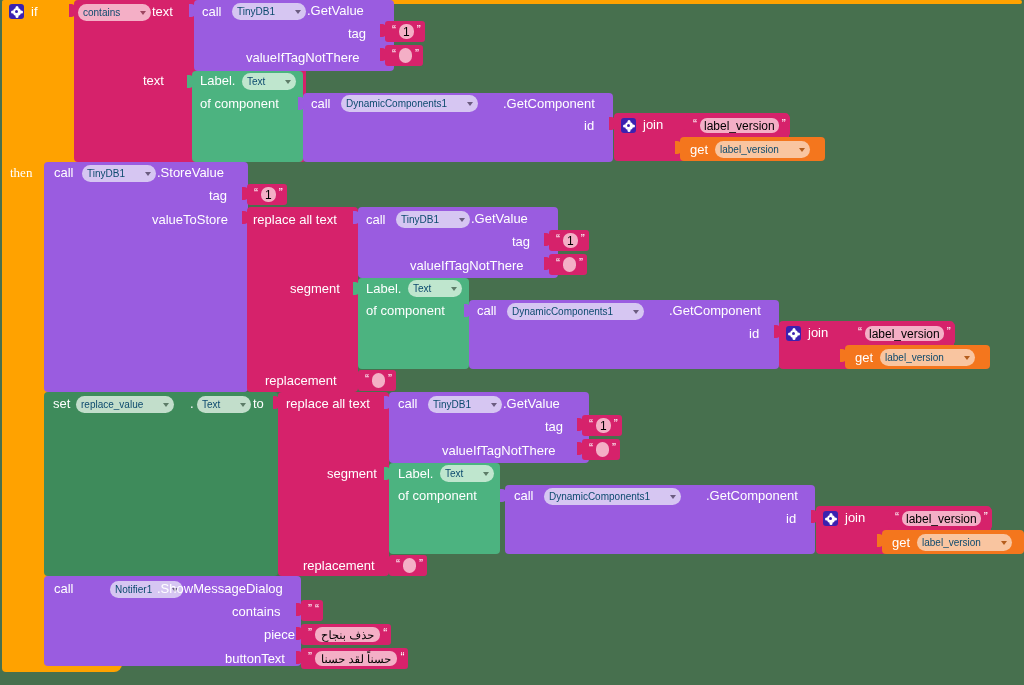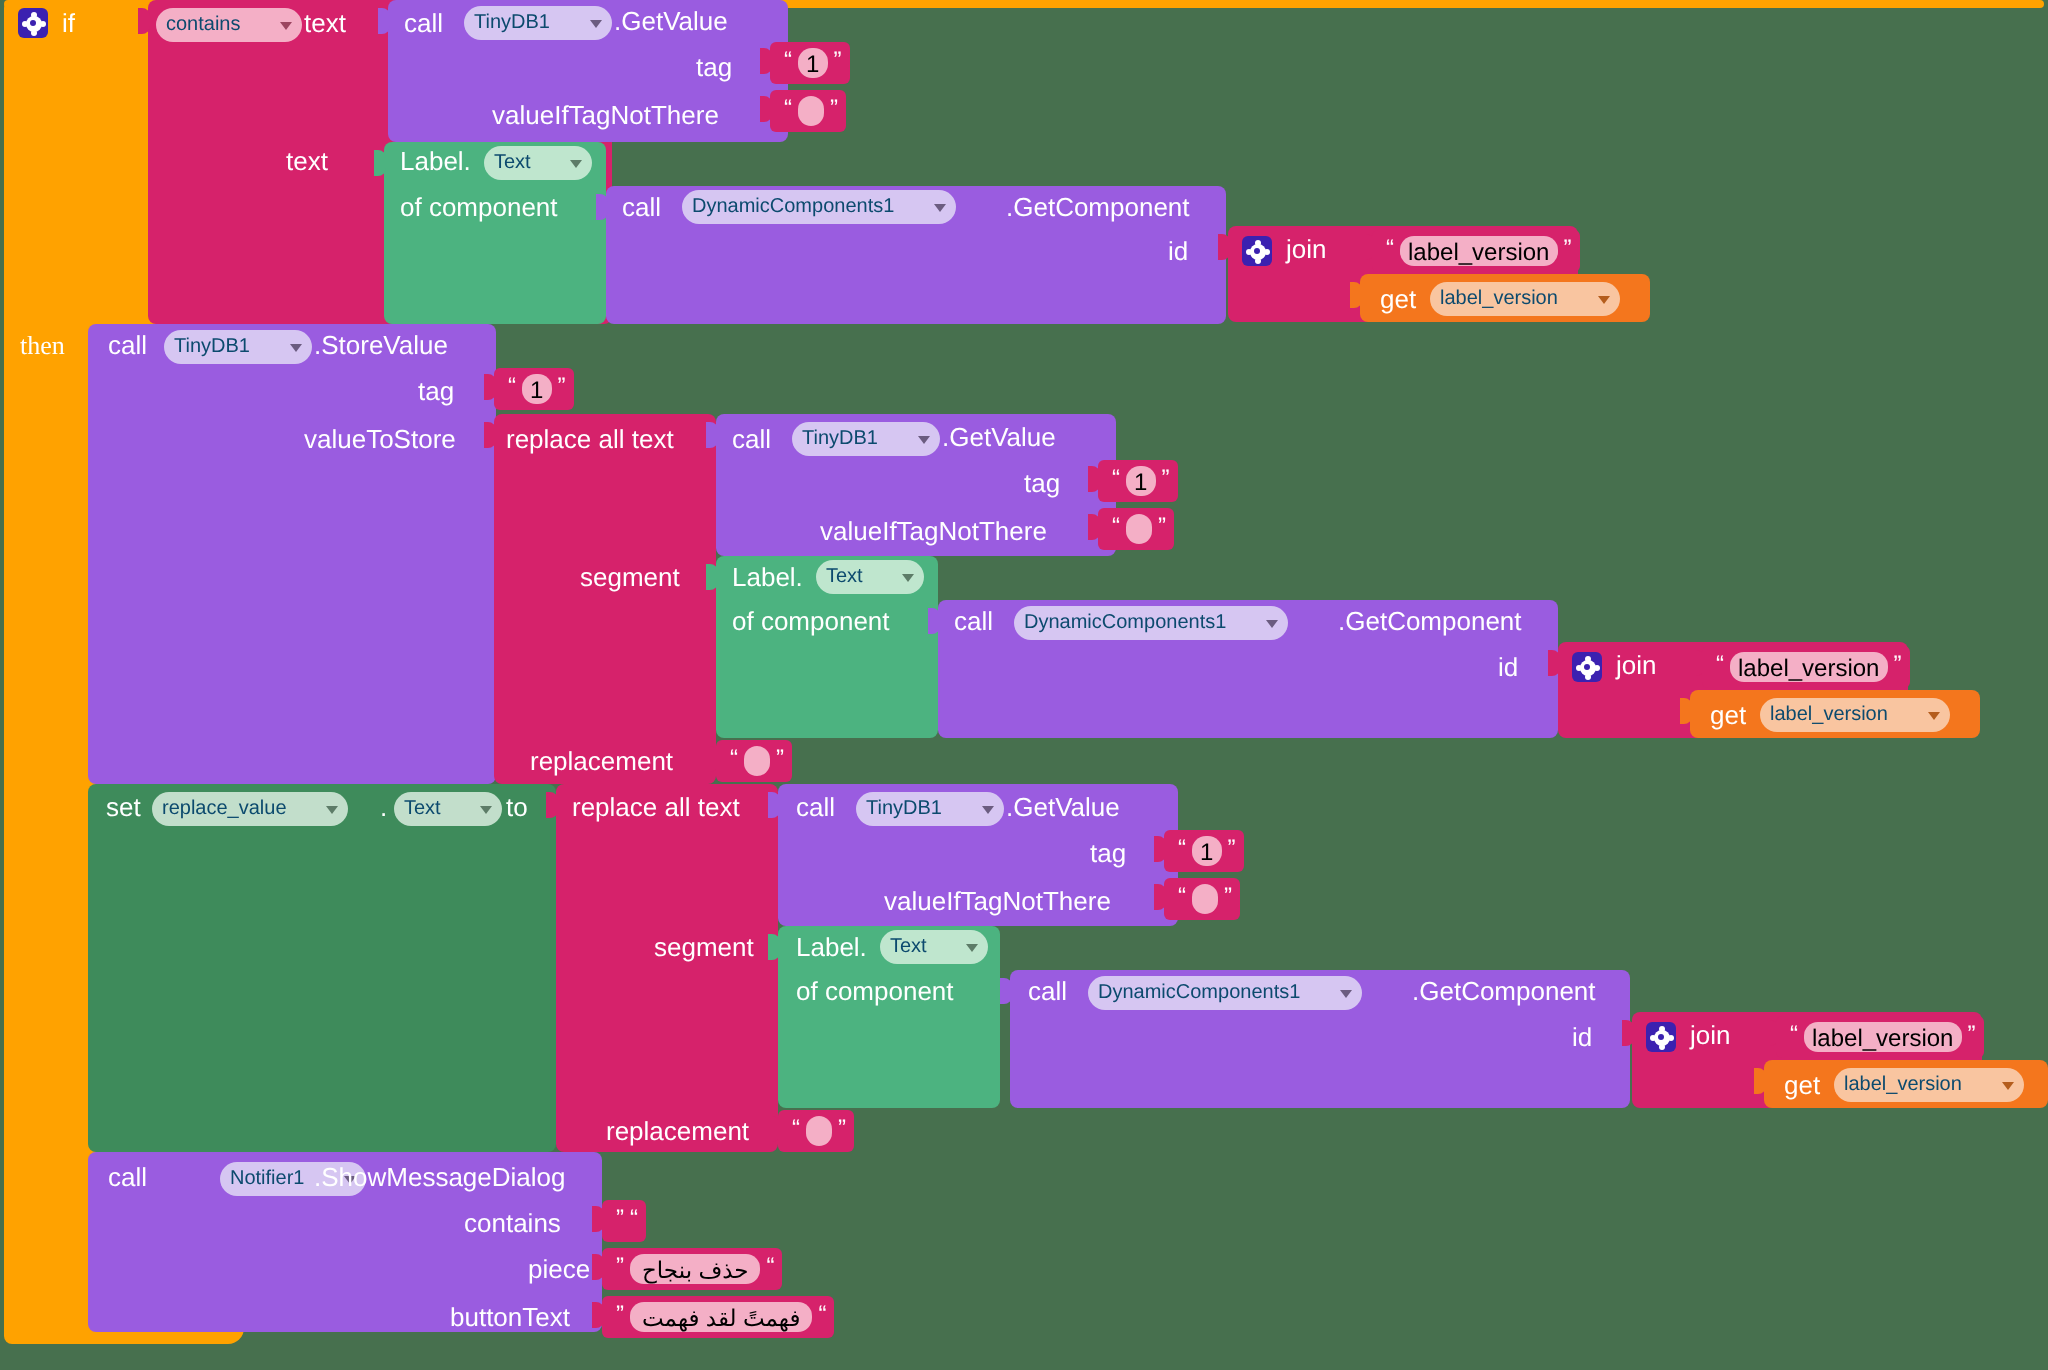--- a/index.html
+++ b/index.html
@@ -415,17 +415,17 @@
   <div class="notch n-pink" style="left:296px; top:627px;"></div>
   <div class="strblk ar" style="left:301px; top:624px;">
     <span class="q">“</span>
     <span class="val">حذف بنجاح</span>
     <span class="q">”</span>
   </div>
 
   <div class="notch n-pink" style="left:296px; top:651px;"></div>
   <div class="strblk ar" style="left:301px; top:648px;">
     <span class="q">“</span>
-    <span class="val">فهمتً لقد فهمت</span>
+    <span class="val">حسناً لقد حسنا</span>
     <span class="q">”</span>
   </div>
 
 </div>
 
 </body></html>

